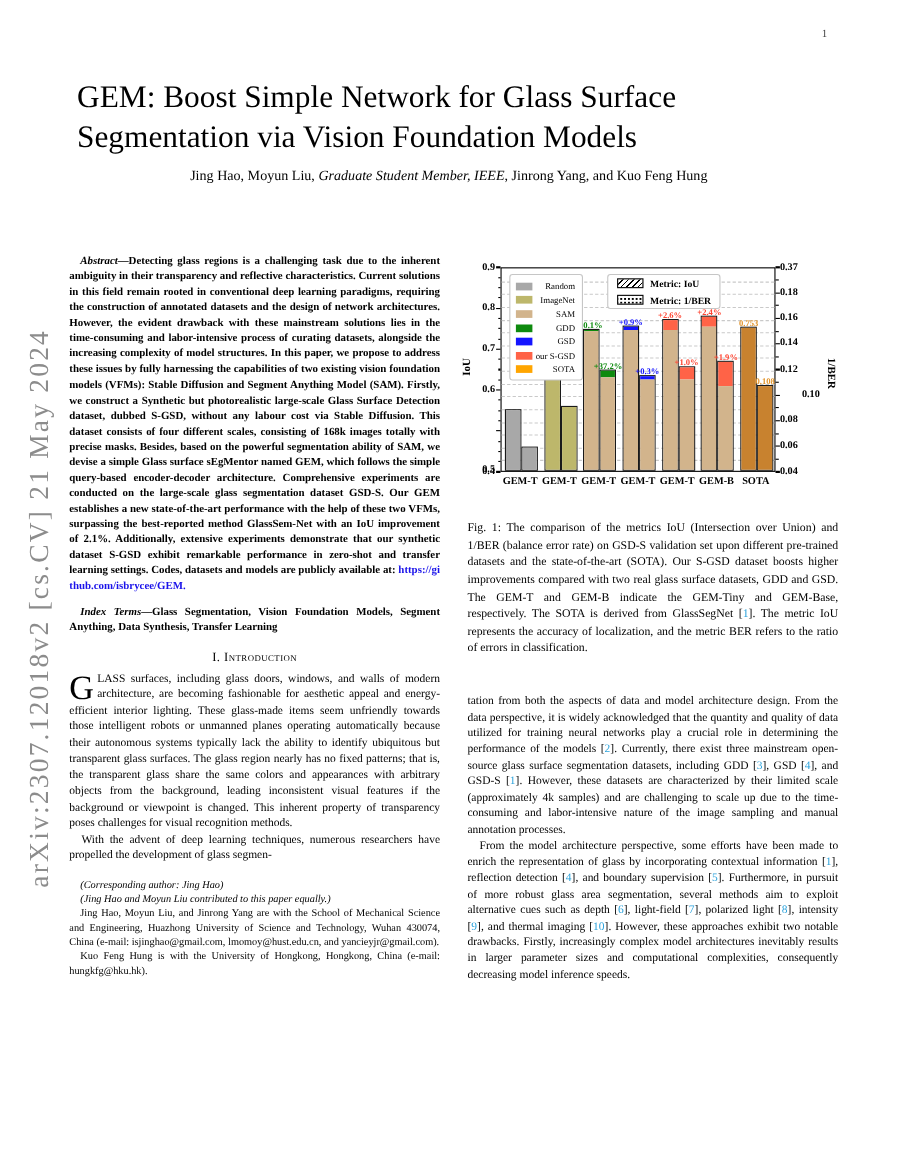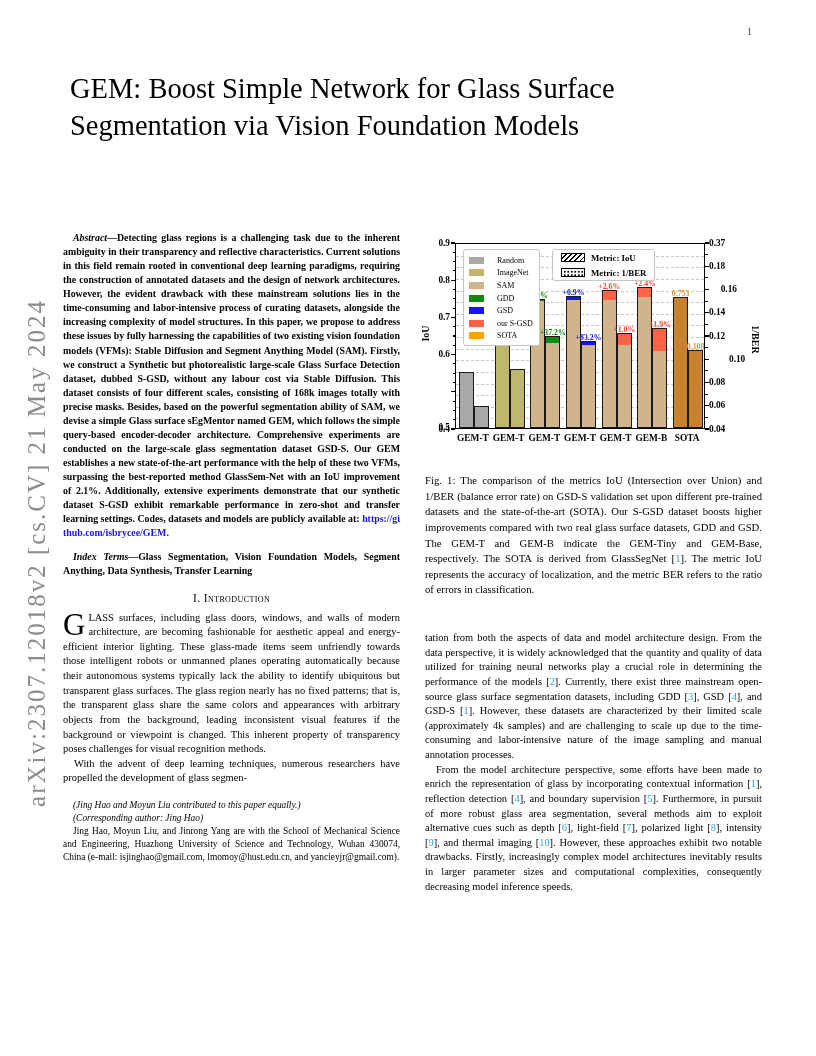--- a/index.html
+++ b/index.html
@@ -46,51 +46,53 @@
   .ann{position:absolute;font-size:7.8px;font-weight:bold;width:36px;text-align:center;z-index:4;}
   .tick-label{position:absolute;font-size:9.3px;font-weight:bold;line-height:11px;}
   .tick-mark{position:absolute;height:1.2px;background:#000;}
   .x-label{position:absolute;top:202px;width:44px;text-align:center;font-size:9.4px;font-weight:bold;}
   .axis-label{position:absolute;font-size:10px;font-weight:bold;white-space:nowrap;}
   .axis-label-left{left:-8px;top:97px;transform:rotate(-90deg);}
   .axis-label-right{left:316px;top:103px;transform:rotate(90deg);}
   .legend{position:absolute;background:#fff;border:1px solid #c6c6c6;border-radius:3px;z-index:5;}
   .legend1{left:38px;top:18px;padding:4px 6px 3px 5px;}
   .legend2{left:127px;top:18px;padding:0 8px;}
-  .lg-row{display:flex;align-items:center;gap:13px;height:12.6px;font-size:8px;white-space:nowrap;}
+  .lg-row{display:flex;align-items:center;gap:3px;height:12.6px;font-size:8px;white-space:nowrap;justify-content:space-between;}
   .lg2-row{display:flex;align-items:center;gap:6px;height:15px;font-size:8.8px;font-weight:bold;white-space:nowrap;}
   .lg-swatch{width:15px;height:7px;flex:0 0 auto;}
   .lg2-swatch{width:24px;height:9px;flex:0 0 auto;border:1px solid #000;box-sizing:border-box;background:#fff;}
   .sw-diag{background-image:repeating-linear-gradient(135deg,rgba(0,0,0,0) 0px,rgba(0,0,0,0) 2.6px,#000 2.6px,#000 3.6px);}
   .sw-dots{background-image:radial-gradient(circle,#000 0.8px,rgba(0,0,0,0) 1px);background-size:3.5px 3.5px;background-position:1px 1px;}
 </style>
 </head>
 <body>
 
 <div class="page">
 
   <div class="page-number">1</div>
 
   <div class="arxiv-strip">arXiv:2307.12018v2  [cs.CV]  21 May 2024</div>
 
   <h1 class="title">GEM: Boost Simple Network for Glass Surface Segmentation via Vision Foundation Models</h1>
 
+  <div class="authors"><span>Jing Hao, Moyun Liu, </span><span class="it">Graduate Student Member, IEEE</span><span>, Jinrong Yang, and Kuo Feng Hung</span></div>
 
   <div class="columns">
 
     <div class="col">
       <p class="abstract just"><span class="bi">Abstract</span><span>—Detecting glass regions is a challenging task due to the inherent ambiguity in their transparency and reflective characteristics. Current solutions in this field remain rooted in conventional deep learning paradigms, requiring the construction of annotated datasets and the design of network architectures. However, the evident drawback with these mainstream solutions lies in the time-consuming and labor-intensive process of curating datasets, alongside the increasing complexity of model structures. In this paper, we propose to address these issues by fully harnessing the capabilities of two existing vision foundation models (VFMs): Stable Diffusion and Segment Anything Model (SAM). Firstly, we construct a Synthetic but photorealistic large-scale Glass Surface Detection dataset, dubbed S-GSD, without any labour cost via Stable Diffusion. This dataset consists of four different scales, consisting of 168k images totally with precise masks. Besides, based on the powerful segmentation ability of SAM, we devise a simple Glass surface sEgMentor named GEM, which follows the simple query-based encoder-decoder architecture. Comprehensive experiments are conducted on the large-scale glass segmentation dataset GSD-S. Our GEM establishes a new state-of-the-art performance with the help of these two VFMs, surpassing the best-reported method GlassSem-Net with an IoU improvement of 2.1%. Additionally, extensive experiments demonstrate that our synthetic dataset S-GSD exhibit remarkable performance in zero-shot and transfer learning settings. Codes, datasets and models are publicly available at: </span><span class="link">https://github.com/isbrycee/GEM.</span></p>
       <p class="index-terms just"><span class="bi">Index Terms</span><span>—Glass Segmentation, Vision Foundation Models, Segment Anything, Data Synthesis, Transfer Learning</span></p>
       <h2 class="section-heading">I. Introduction</h2>
       <p class="body just"><span class="dropcap">G</span><span>LASS surfaces, including glass doors, windows, and walls of modern architecture, are becoming fashionable for aesthetic appeal and energy-efficient interior lighting. These glass-made items seem unfriendly towards those intelligent robots or unmanned planes operating automatically because their autonomous systems typically lack the ability to identify ubiquitous but transparent glass surfaces. The glass region nearly has no fixed patterns; that is, the transparent glass share the same colors and appearances with arbitrary objects from the background, leading inconsistent visual features if the background or viewpoint is changed. This inherent property of transparency poses challenges for visual recognition methods.</span></p>
       <p class="body just indent">With the advent of deep learning techniques, numerous researchers have propelled the development of glass segmen-</p>
       <div class="footnotes">
+        <p class="fn fn-it">(Corresponding author: Jing Hao)</p>
         <p class="fn fn-it">(Jing Hao and Moyun Liu contributed to this paper equally.)</p>
-        <p class="fn fn-it">(Corresponding author: Jing Hao)</p>
         <p class="fn just">Jing Hao, Moyun Liu, and Jinrong Yang are with the School of Mechanical Science and Engineering, Huazhong University of Science and Technology, Wuhan 430074, China (e-mail: isjinghao@gmail.com, lmomoy@hust.edu.cn, and yancieyjr@gmail.com).</p>
+        <p class="fn just">Kuo Feng Hung is with the University of Hongkong, Hongkong, China (e-mail: hungkfg@hku.hk).</p>
       </div>
     </div>
 
     <div class="col">
       <div class="figure" id="chart">
         <div class="axis-label axis-label-left">IoU</div>
         <div class="axis-label axis-label-right">1/BER</div>
         <div class="plot" id="plot">
             <div class="gridline" style="top: 174.4px;"></div>
             <div class="gridline" style="top: 162.8px;"></div>
@@ -131,21 +133,21 @@
             <div class="ann" style="left: 78.8px; top: 83.7px; color: rgb(14, 138, 14);">+37.2%</div>
             <div class="bar" style="left: 110px; width: 15px; height: 132.4px;">
               <div class="bar-cap" style="height: 3.3px; background: rgb(20, 20, 255);"></div>
               <div class="bar-base hatch-diag" style="background: rgb(210, 180, 140);"></div>
             </div>
             <div class="ann" style="left: 99.5px; top: 43.6px; color: rgb(20, 20, 255);">+0.9%</div>
             <div class="bar" style="left: 125px; width: 15px; height: 87.4px;">
               <div class="bar-cap" style="height: 3px; background: rgb(20, 20, 255);"></div>
               <div class="bar-base hatch-dots" style="background: rgb(210, 180, 140);"></div>
             </div>
-            <div class="ann" style="left: 114.5px; top: 88.6px; color: rgb(20, 20, 255);">+83.2%</div>
+            <div class="ann" style="left: 114.5px; top: 88.6px; color: rgb(20, 20, 255);">+0.3%</div>
             <div class="bar" style="left: 145.7px; width: 15px; height: 138.4px;">
               <div class="bar-cap" style="height: 9.7px; background: rgb(255, 99, 71);"></div>
               <div class="bar-base hatch-diag" style="background: rgb(210, 180, 140);"></div>
             </div>
             <div class="ann" style="left: 135.2px; top: 37.6px; color: rgb(255, 70, 51);">+2.6%</div>
             <div class="bar" style="left: 160.7px; width: 15px; height: 94.9px;">
               <div class="bar-cap" style="height: 11.2px; background: rgb(255, 99, 71);"></div>
               <div class="bar-base hatch-dots" style="background: rgb(210, 180, 140);"></div>
             </div>
             <div class="ann" style="left: 150.2px; top: 81.1px; color: rgb(255, 70, 51);">+1.0%</div>
@@ -239,21 +241,21 @@
           <div class="tick-mark" style="left: 27.5px; width: 2.5px; top: 76.5px;"></div>
           <div class="tick-mark" style="left: 27.5px; width: 2.5px; top: 67.2px;"></div>
           <div class="tick-mark" style="left: 27.5px; width: 2.5px; top: 57.9px;"></div>
           <div class="tick-mark" style="left: 27.5px; width: 2.5px; top: 39.3px;"></div>
           <div class="tick-mark" style="left: 27.5px; width: 2.5px; top: 30px;"></div>
           <div class="tick-mark" style="left: 27.5px; width: 2.5px; top: 20.7px;"></div>
           <div class="tick-label" style="left: 284px; width: 28px; top: 6.5px; text-align: left;">0.37</div>
           <div class="tick-mark" style="left: 280px; width: 4px; top: 11.4px;"></div>
           <div class="tick-label" style="left: 284px; width: 28px; top: 29.8px; text-align: left;">0.18</div>
           <div class="tick-mark" style="left: 280px; width: 4px; top: 34.7px;"></div>
-          <div class="tick-label" style="left: 284px; width: 28px; top: 53px; text-align: right;">0.16</div>
+          <div class="tick-label" style="left: 284px; width: 28px; top: 53px; text-align: left;">0.16</div>
           <div class="tick-mark" style="left: 280px; width: 4px; top: 57.9px;"></div>
           <div class="tick-label" style="left: 284px; width: 28px; top: 76.3px; text-align: left;">0.14</div>
           <div class="tick-mark" style="left: 280px; width: 4px; top: 81.2px;"></div>
           <div class="tick-label" style="left: 284px; width: 28px; top: 99.5px; text-align: left;">0.12</div>
           <div class="tick-mark" style="left: 280px; width: 4px; top: 104.4px;"></div>
           <div class="tick-label" style="left: 284px; width: 28px; top: 122.8px; text-align: left; margin-left: 20px;">0.10</div>
           <div class="tick-mark" style="left: 280px; width: 4px; top: 127.7px;"></div>
           <div class="tick-label" style="left: 284px; width: 28px; top: 146px; text-align: left;">0.08</div>
           <div class="tick-mark" style="left: 280px; width: 4px; top: 150.9px;"></div>
           <div class="tick-label" style="left: 284px; width: 28px; top: 169.3px; text-align: left;">0.06</div>

